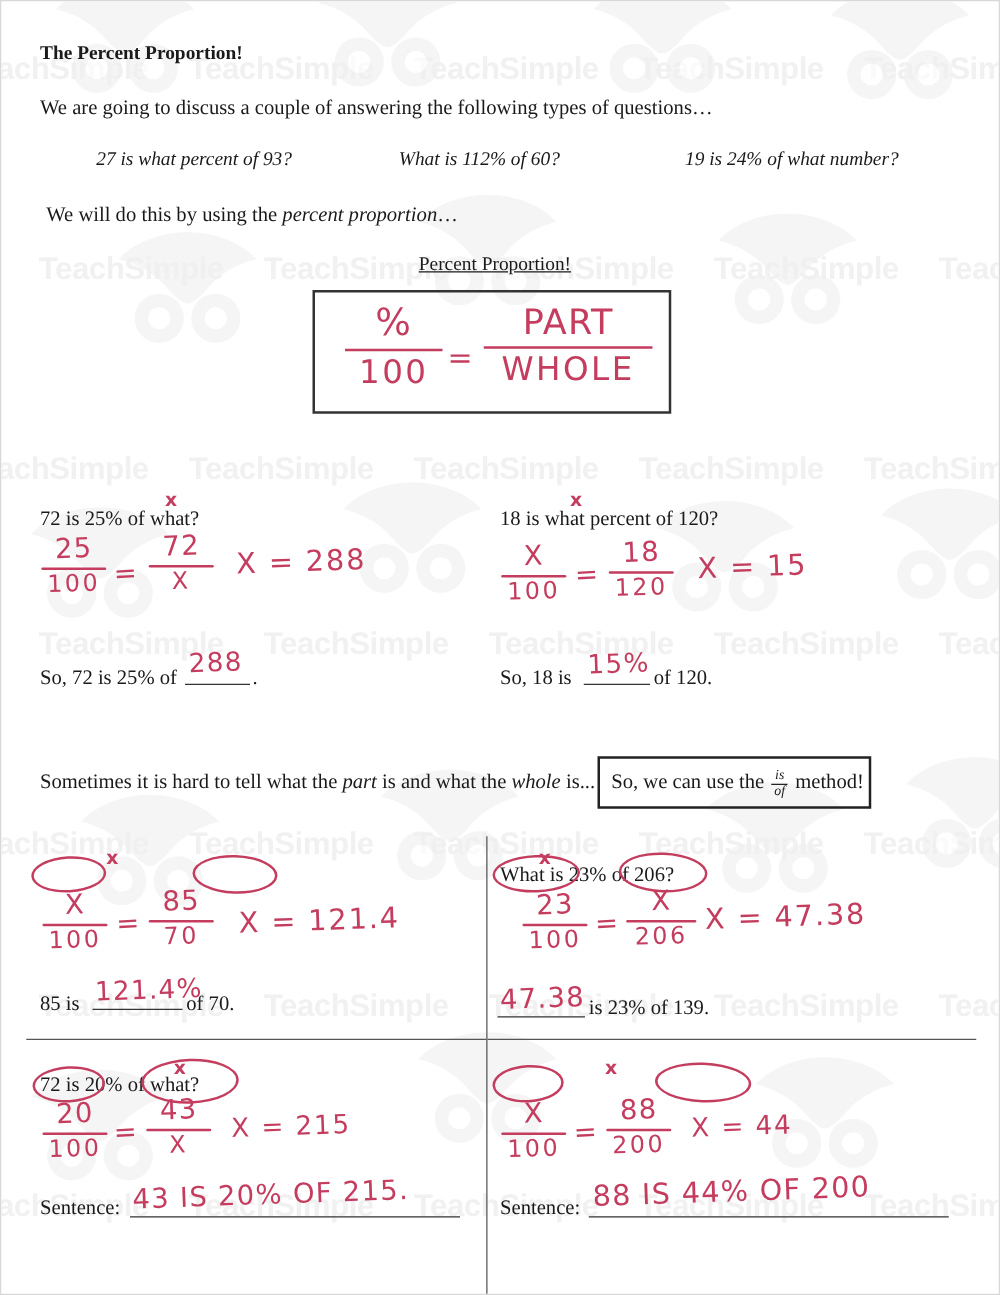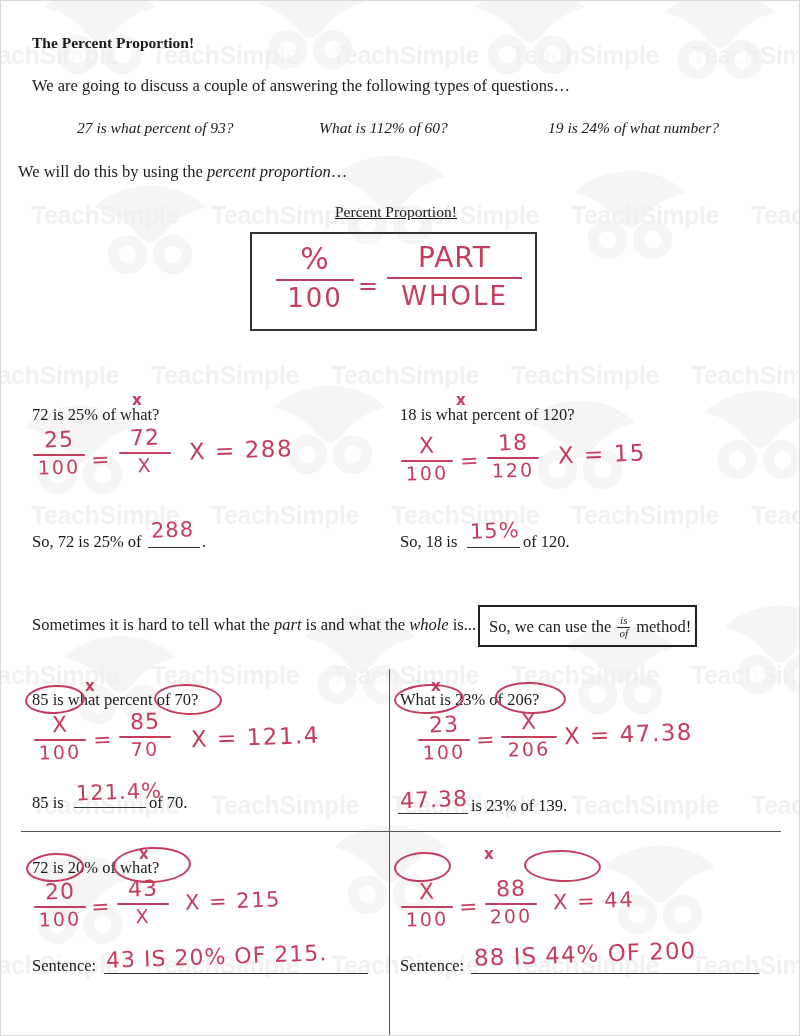--- a/index.html
+++ b/index.html
@@ -427,21 +427,21 @@
   <div id="content">
 
     <div class="abs title" style="left:31px; top:33px;font-family:Liberation Serif, serif;">The Percent Proportion!</div>
 
     <div class="abs body-text" style="left:31px; top:75px;">We are going to discuss a couple of answering the following types of questions…</div>
 
     <div class="abs q-italic" style="left:76px; top:118px;">27 is what percent of 93?</div>
     <div class="abs q-italic" style="left:318px; top:118px;">What is 112% of 60?</div>
     <div class="abs q-italic" style="left:518px; top:118px;margin-left:29px;">19 is 24% of what number?</div>
 
-    <div class="abs body-text" style="left:17px; top:161px;">
+    <div class="abs body-text" style="left:36px; top:161px;">
       <span>We will do this by using the </span><span class="ital">percent proportion</span><span>…</span>
     </div>
 
     <div class="abs underline-head" style="left:334px; top:202px;">Percent Proportion!</div>
 
     <div class="abs formula-box" style="left:249px; top:231px; width:283px; height:95px;">
 
       <div class="big-frac" style="left:24px; top:10px; width:78px;">
         <span class="num" style="font-size:30px;">%</span>
         <span class="bar"></span>
@@ -511,21 +511,20 @@
 
     <div class="abs body-text" style="left:31px; top:614px;">
       <span>Sometimes it is hard to tell what the </span><span class="ital">part</span><span> is and what the </span><span class="ital">whole</span><span> is...</span>
     </div>
 
     <div class="divider-v abs" style="left:388px; top:668px; width:1.4px; height:368px;"></div>
     <div class="divider-h abs" style="left:20px; top:830px; width:368px; height:1.4px;"></div>
     <div class="divider-h abs" style="left:389px; top:830px; width:391px; height:1.4px;"></div>
 
     <div class="abs ink ink-x" style="left:84px; top:676px;">x</div>
-    <div class="abs body-text" style="left:31px; top:689px;">85 is what percent of 70?</div>
     <div class="ink-ellipse" style="left:24px; top:684px; width:56px; height:25px; transform:rotate(-3deg);"></div>
     <div class="ink-ellipse" style="left:153px; top:683px; width:64px; height:27px; transform:rotate(2deg);"></div>
 
     <div class="eq-frac" style="left:33px; top:713px; width:52px;">
       <span class="num">X</span>
       <span class="bar"></span>
       <span class="den">100</span>
     </div>
     <div class="eq-sign" style="left:92px; top:726px;">=</div>
     <div class="eq-frac" style="left:118px; top:710px; width:52px;">

